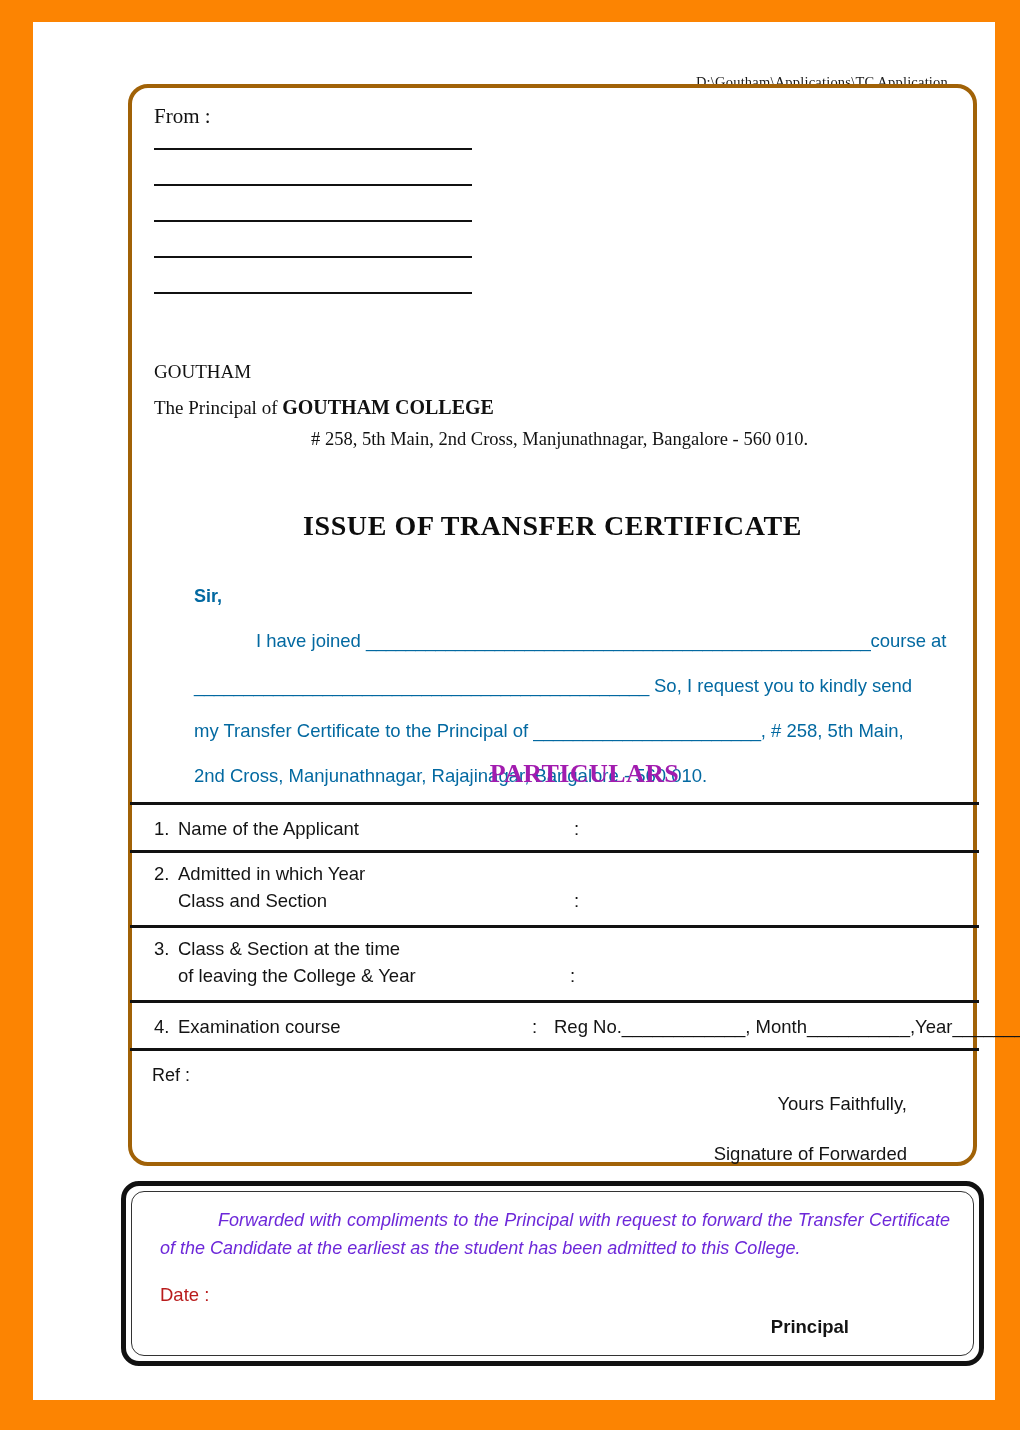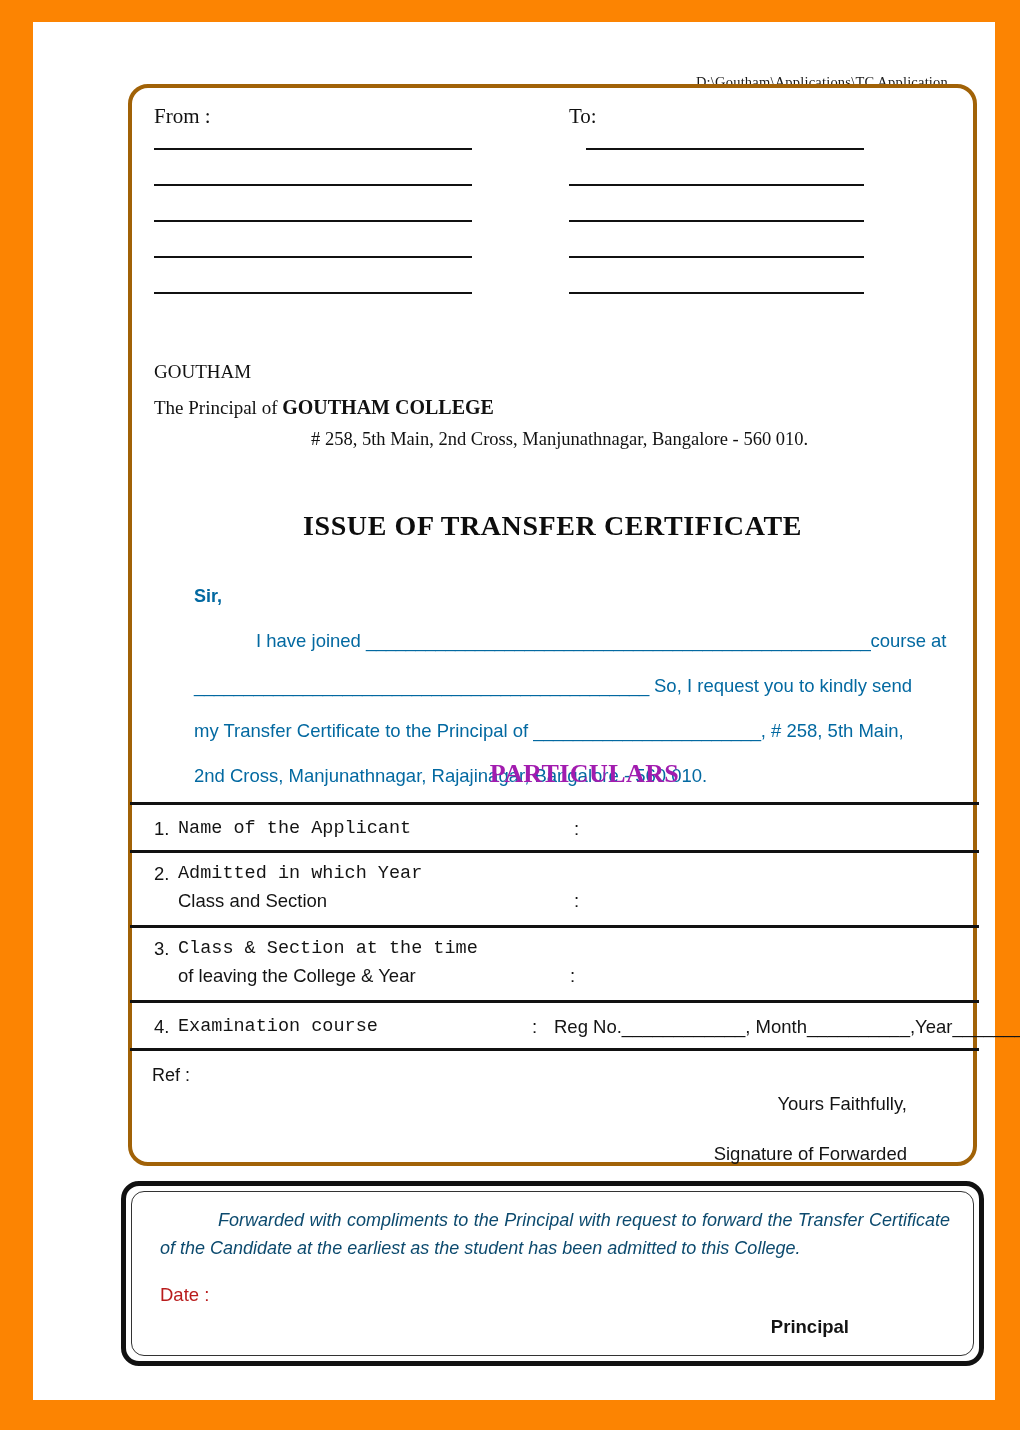--- a/index.html
+++ b/index.html
@@ -160,21 +160,21 @@
     box-sizing: border-box;
   }
   .prow {
     border-top: 3px solid #111;
     box-sizing: border-box;
     position: relative;
     font-size: 18.5px;
     color: #141414;
   }
   .prow .pnum { position: absolute; left: 24px; }
-  .prow .plabel { position: absolute; left: 48px; white-space: nowrap; font-family: Liberation Mono, monospace; }
+  .prow .plabel { position: absolute; left: 48px; white-space: nowrap; }
   .prow .pcolon { position: absolute; left: 444px; }
   .prow .pvalue { position: absolute; left: 466px; white-space: nowrap; }
   #prow-1 { height: 48px; }
   #prow-1 .pnum, #prow-1 .plabel { top: 13px; }
   #prow-1 .pcolon { top: 13px; }
   #prow-2 { height: 75px; }
   #prow-2 .pnum { top: 10px; }
   #prow-2 .plabel { top: 10px; }
   #prow-2 .plabel2 { position: absolute; left: 48px; top: 37px; white-space: nowrap; }
   #prow-2 .pcolon { top: 37px; }
@@ -238,21 +238,21 @@
   }
   #forward-text {
     position: absolute;
     left: 34px;
     top: 20px;
     width: 790px;
     font-family: "Liberation Sans", sans-serif;
     font-style: italic;
     font-size: 18px;
     line-height: 1.56;
-    color: #0c4a6e;
+    color: #6d28d9;
     text-align: justify;
     text-indent: 58px;
   }
   #forward-date {
     position: absolute;
     left: 34px;
     top: 98px;
     font-size: 18.5px;
     color: #b91c1c;
   }
@@ -273,30 +273,20 @@
 
     <div id="doc-path">D:\Goutham\Applications\TC  Application</div>
 
     <div id="main-box">
 
       <div id="addr-block">
         <div class="addr-col" id="from-col">
           <div class="addr-label">From :</div>
           <div class="addr-lines">
             <div class="addr-line"></div>
-            <div class="addr-line"></div>
-            <div class="addr-line"></div>
-            <div class="addr-line"></div>
-            <div class="addr-line"></div>
-          </div>
-        </div>
-        <div class="addr-col" id="to-col">
-          <div class="addr-label">To:</div>
-          <div class="addr-lines">
-            <div class="addr-line first"></div>
             <div class="addr-line"></div>
             <div class="addr-line"></div>
             <div class="addr-line"></div>
             <div class="addr-line"></div>
           </div>
         </div>
       </div>
 
       <div id="through-block">
         <div id="through-label">GOUTHAM</div>

